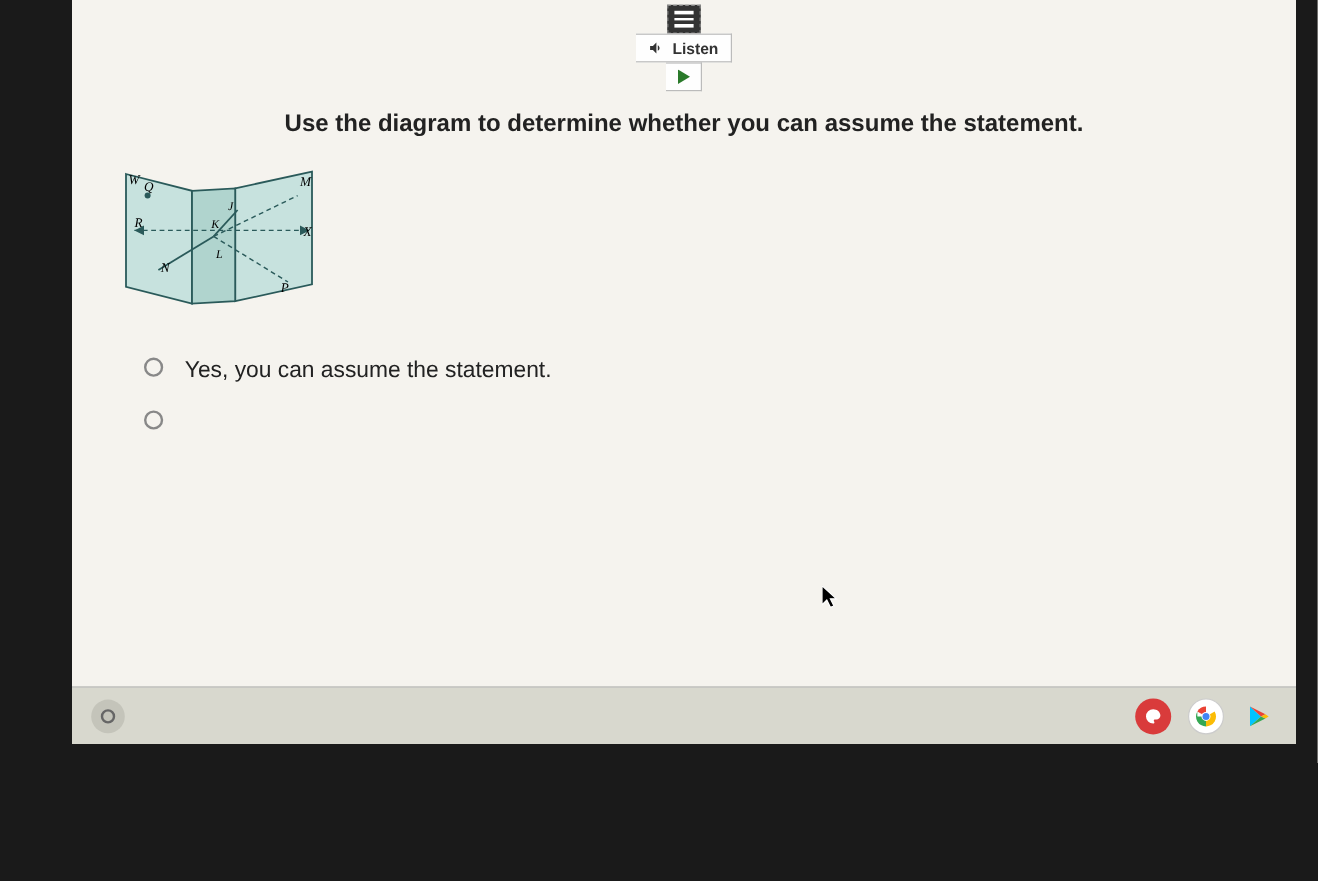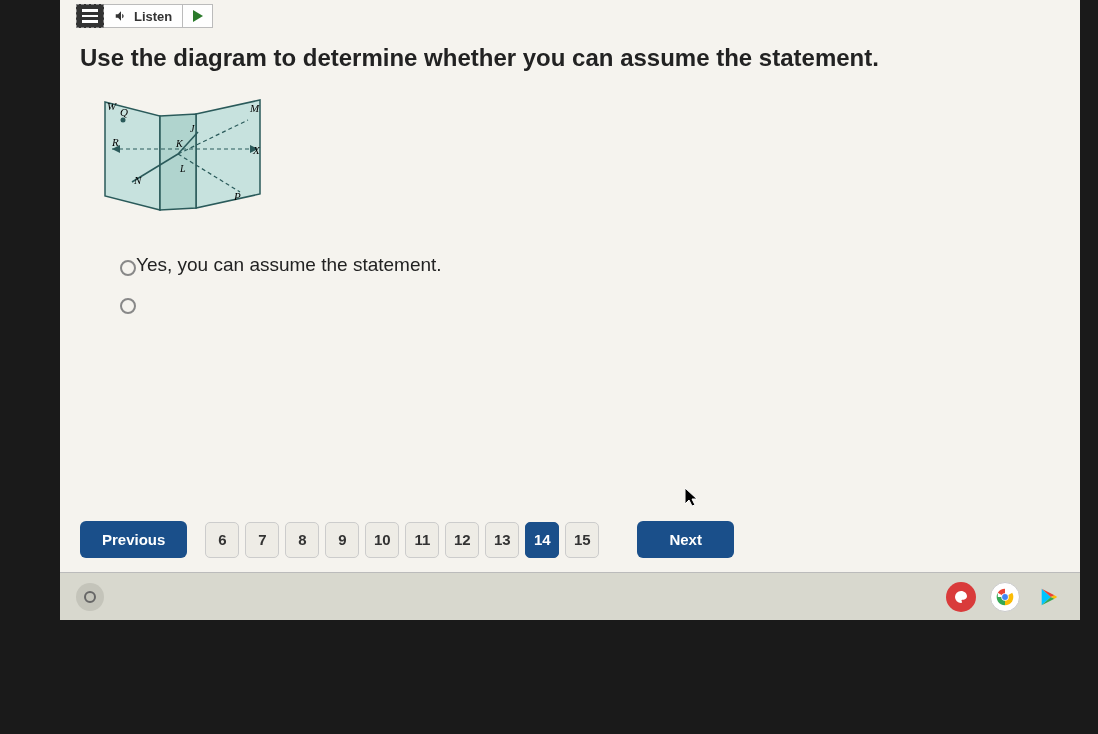--- a/index.html
+++ b/index.html
@@ -18,20 +18,21 @@
       width: 1020px;
       height: 620px;
       background: #f5f3ee;
       padding: 0;
     }
     .toolbar {
       display: flex;
       align-items: center;
       gap: 0;
       padding: 4px 16px;
+      flex-direction: column;
     }
     .menu-icon {
       width: 28px;
       height: 24px;
       border: 1px dashed #888;
       display: flex;
       flex-direction: column;
       justify-content: center;
       align-items: center;
       gap: 3px;
@@ -66,42 +67,44 @@
       height: 24px;
       display: flex;
       align-items: center;
       justify-content: center;
       cursor: pointer;
     }
     .content {
       padding: 12px 20px;
     }
     .instruction {
-      font-size: 24px;
+      font-size: 20px;
       font-weight: bold;
       color: #222;
       margin-bottom: 20px;
+      text-align: center;
     }
     .diagram {
       margin-left: 10px;
       margin-bottom: 28px;
     }
     .statement {
       font-size: 19px;
       color: #222;
       margin-left: 10px;
       margin-bottom: 30px;
     }
     .statement .italic { font-style: italic; font-family: 'Times New Roman', serif; }
     .options {
       margin-left: 40px;
     }
     .option {
       display: flex;
-      align-items: flex-end;
+      align-items: flex-start;
+      gap: 18px;
       margin-bottom: 22px;
       cursor: pointer;
     }
     .radio {
       width: 16px;
       height: 16px;
       border: 2px solid #888;
       border-radius: 50%;
       flex-shrink: 0;
     }
@@ -260,36 +263,20 @@
       <div class="option">
         <div class="radio"></div>
         <div class="option-text">Yes, you can assume the statement.</div>
       </div>
       <div class="option">
         <div class="radio"></div>
       </div>
     </div>
   </div>
 
-  <div class="nav-bar">
-    <button class="nav-btn">Previous</button>
-    <div id="page-nums" style="display:flex;gap:6px;margin-left:10px;margin-right:10px;">
-        <div class="page-num">6</div>
-        <div class="page-num">7</div>
-        <div class="page-num">8</div>
-        <div class="page-num">9</div>
-        <div class="page-num">10</div>
-        <div class="page-num">11</div>
-        <div class="page-num">12</div>
-        <div class="page-num">13</div>
-        <div class="page-num active">14</div>
-        <div class="page-num">15</div>
-      </div>
-    <button class="nav-btn" style="margin-left:20px;padding:10px 32px">Next</button>
-  </div>
 
   <div class="taskbar">
     <div class="start-btn">
       <div class="start-btn-inner"></div>
     </div>
     <div class="tray">
       <div class="tray-icon" style="background:#d93b3b">
         <svg width="16" height="16" viewBox="0 0 24 24" fill="#fff">
             <path d="M12 3a9 9 0 100 18c.83 0 1.5-.67 1.5-1.5 0-.39-.15-.74-.39-1.01-.23-.26-.38-.61-.38-.99 0-.83.67-1.5 1.5-1.5H16c2.76 0 5-2.24 5-5 0-4.42-4.03-8-9-8z"></path>
           </svg>

